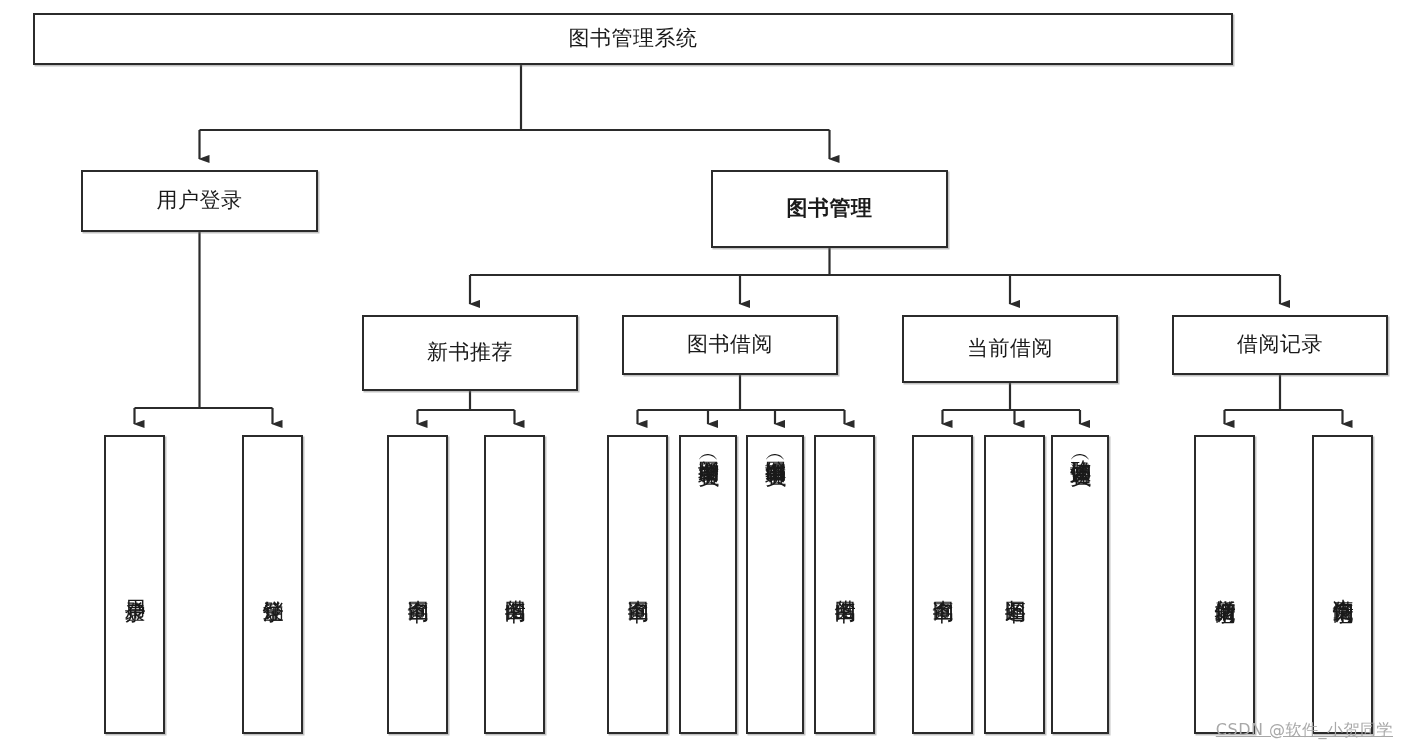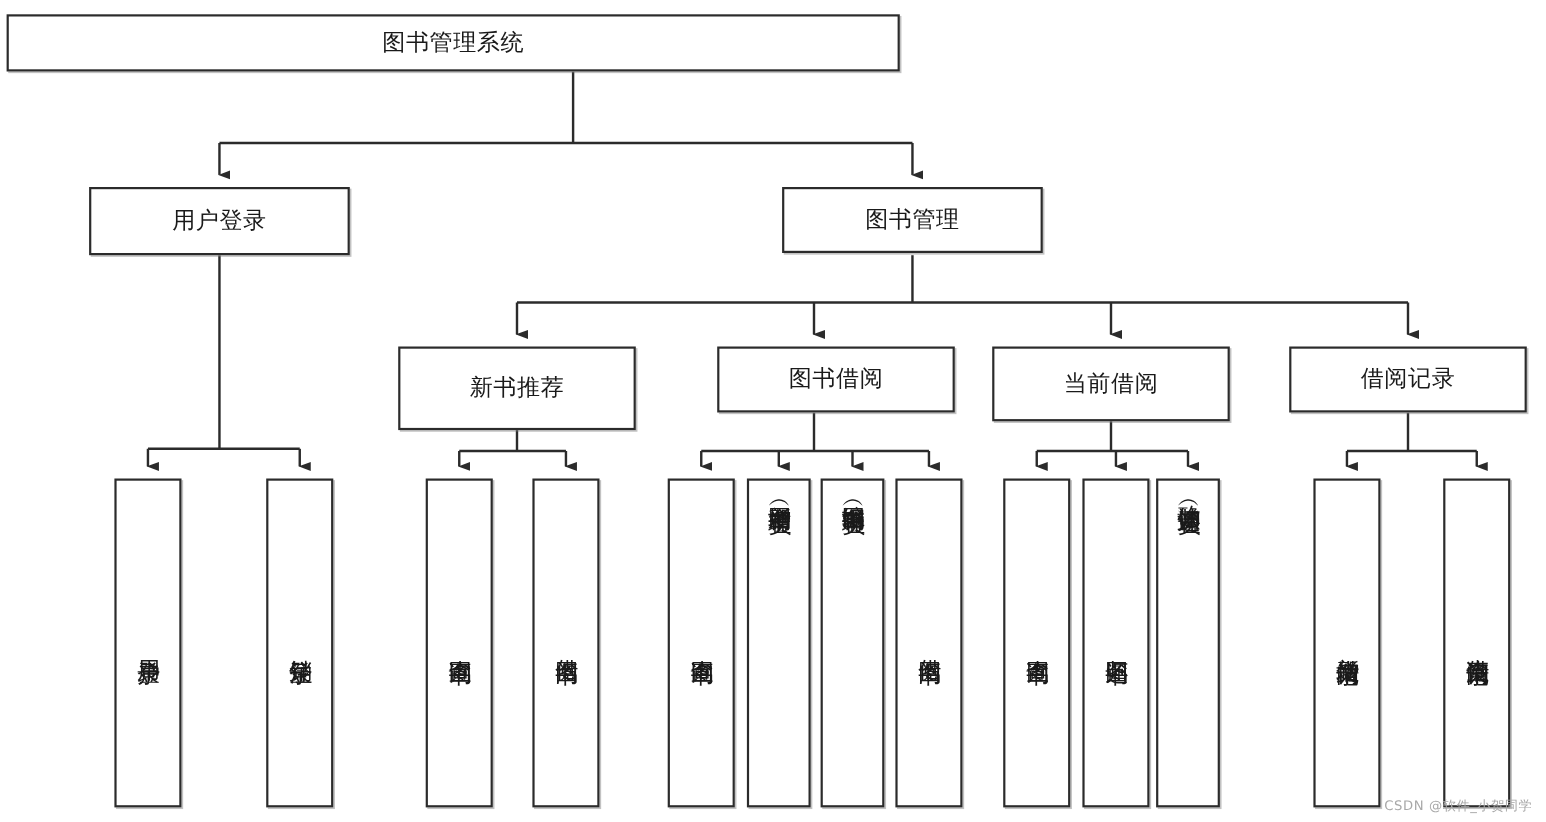--- a/index.html
+++ b/index.html
@@ -58,25 +58,26 @@
     white-space: nowrap;
   }
   .node.vertical.centered {
     align-items: center;
     padding-top: 0;
   }
   #watermark {
     position: absolute;
     right: 12px;
     bottom: 6px;
-    font-size: 12px;
+    font-size: 16px;
     color: #a8a8a8;
     letter-spacing: 0.5px;
     white-space: nowrap;
     user-select: none;
+    text-decoration: underline;
   }
 </style>
 </head>
 <body>
 
 <div id="diagram-root">
 
   <svg id="edge-layer" viewBox="0 0 1405 747">
     <defs>
       <marker id="arrowhead" markerWidth="9" markerHeight="11" refX="4.5" refY="10" orient="auto" markerUnits="userSpaceOnUse">
@@ -114,33 +115,33 @@
         <path d="M 1014.5 410 L 1014.5 424" marker-end="url(#arrowhead)"></path>
         <path d="M 1080 410 L 1080 424" marker-end="url(#arrowhead)"></path>
         <path d="M 1280 375 L 1280 410"></path>
         <path d="M 1224.5 410 L 1342.5 410"></path>
         <path d="M 1224.5 410 L 1224.5 424" marker-end="url(#arrowhead)"></path>
         <path d="M 1342.5 410 L 1342.5 424" marker-end="url(#arrowhead)"></path>
       </g>
   </svg>
 
   <div id="nodes-layer">
-      <div class="node horizontal" style="left: 6px; top: 13px; width: 812px; height: 52px;">
+      <div class="node horizontal" style="left: 33px; top: 13px; width: 1200px; height: 52px;">
         <span class="node-label">图书管理系统</span>
       </div>
       <div class="node horizontal" style="left: 81px; top: 170px; width: 237px; height: 62px;">
         <span class="node-label">用户登录</span>
       </div>
-      <div class="node horizontal" style="left: 711px; top: 170px; width: 237px; height: 60px;">
+      <div class="node horizontal" style="left: 711px; top: 170px; width: 237px; height: 78px; font-weight: bold;">
         <span class="node-label">图书管理</span>
       </div>
       <div class="node horizontal" style="left: 362px; top: 315px; width: 216px; height: 76px;">
         <span class="node-label">新书推荐</span>
       </div>
-      <div class="node horizontal" style="left: 652px; top: 315px; width: 216px; height: 60px;">
+      <div class="node horizontal" style="left: 622px; top: 315px; width: 216px; height: 60px;">
         <span class="node-label">图书借阅</span>
       </div>
       <div class="node horizontal" style="left: 902px; top: 315px; width: 216px; height: 68px;">
         <span class="node-label">当前借阅</span>
       </div>
       <div class="node horizontal" style="left: 1172px; top: 315px; width: 216px; height: 60px; align-items: center;">
         <span class="node-label">借阅记录</span>
       </div>
       <div class="node vertical centered" style="left: 104px; top: 435px; width: 61px; height: 299px;">
         <span class="node-label">用户登录</span>

